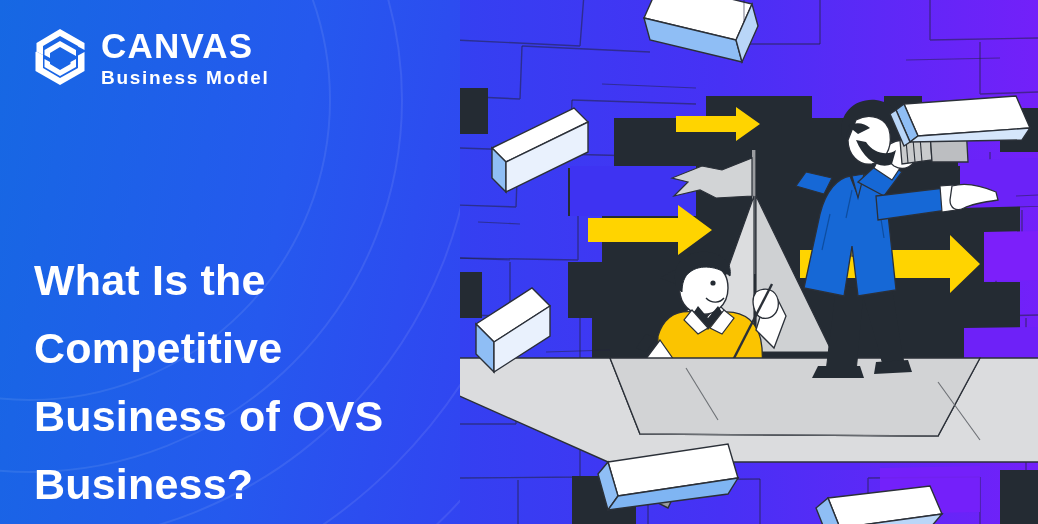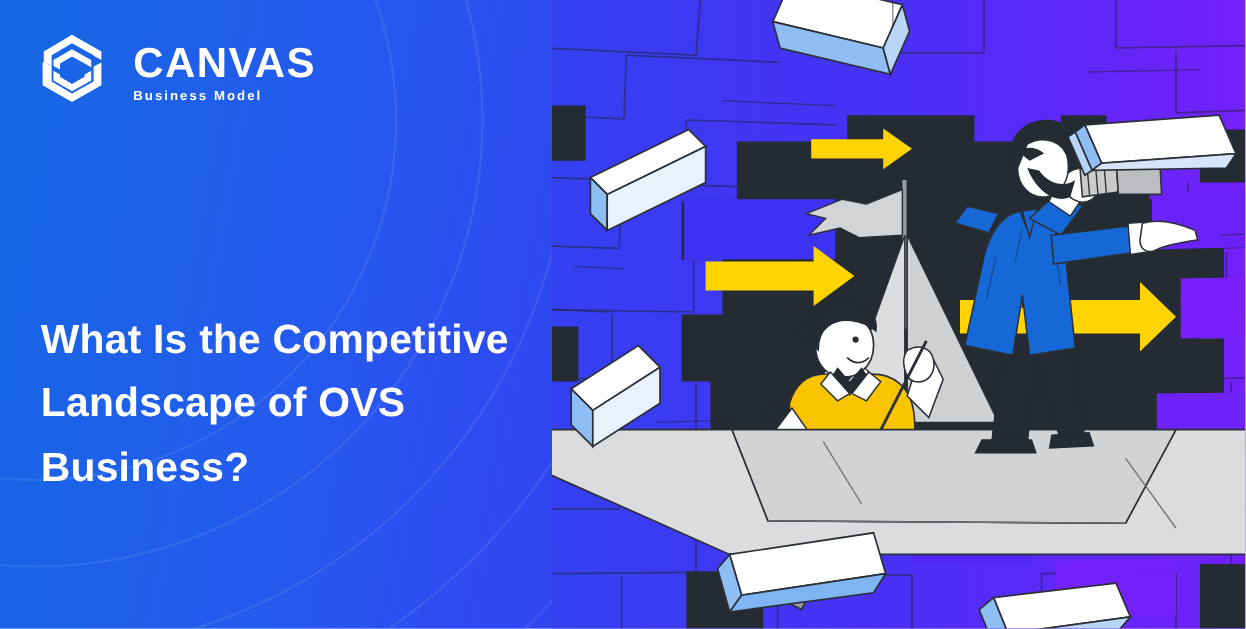--- a/index.html
+++ b/index.html
@@ -10,34 +10,34 @@
     overflow:hidden;
     font-family:"Liberation Sans","DejaVu Sans",sans-serif;
     background:linear-gradient(100deg,#1668E3 0%,#2559EE 28%,#3341F2 52%,#4A31F6 72%,#6A21F8 90%,#7320F9 100%);
   }
 
   
   .rings{position:absolute;left:0;top:0;width:560px;height:524px;overflow:hidden;pointer-events:none;}
   .rings svg{position:absolute;left:-260px;top:-330px;}
 
   
-  .logo{position:absolute;left:33px;top:28px;display:flex;align-items:flex-end;gap:24px;}
+  .logo{position:absolute;left:33px;top:28px;display:flex;align-items:flex-start;gap:14px;}
   .logo-mark{width:54px;height:58px;flex:none;}
   .logo-words{display:flex;flex-direction:column;line-height:1;}
   .logo-title{
     color:#ffffff;font-size:35px;font-weight:700;letter-spacing:1.2px;
   }
   .logo-sub{
-    color:#ffffff;font-size:11px;font-weight:600;letter-spacing:1.7px;margin-top:5px;
+    color:#ffffff;font-size:19px;font-weight:600;letter-spacing:1.7px;margin-top:5px;
   }
 
   
   .headline{
-    position:absolute;left:34px;top:234px;width:470px;
-    color:#ffffff;font-size:34px;font-weight:700;line-height:1.58;
+    position:absolute;left:34px;top:218px;width:470px;
+    color:#ffffff;font-size:43px;font-weight:700;line-height:1.58;
     letter-spacing:.2px;
   }
   .headline span{display:block;}
 
   
   .illo{position:absolute;left:460px;top:0;width:578px;height:524px;overflow:hidden;}
   .illo svg{display:block;}
 </style>
 </head>
 <body>
@@ -74,21 +74,21 @@
       </svg>
     </span>
     <span class="logo-words">
       <span class="logo-title">CANVAS</span>
       <span class="logo-sub">Business Model</span>
     </span>
   </div>
 
   <h1 class="headline">
     <span>What Is the Competitive</span>
-    <span>Landscape of OVS</span>
+    <span>Business of OVS</span>
     <span>Business?</span>
   </h1>
 
   <div class="illo">
     <svg width="578" height="524" viewBox="0 0 578 524" aria-hidden="true">
       <defs>
         <linearGradient id="illoBg" x1="0" y1="0" x2="1" y2="0">
           <stop offset="0" stop-color="#3440F1"></stop>
           <stop offset="0.45" stop-color="#4731F5"></stop>
           <stop offset="1" stop-color="#7320F9"></stop>

